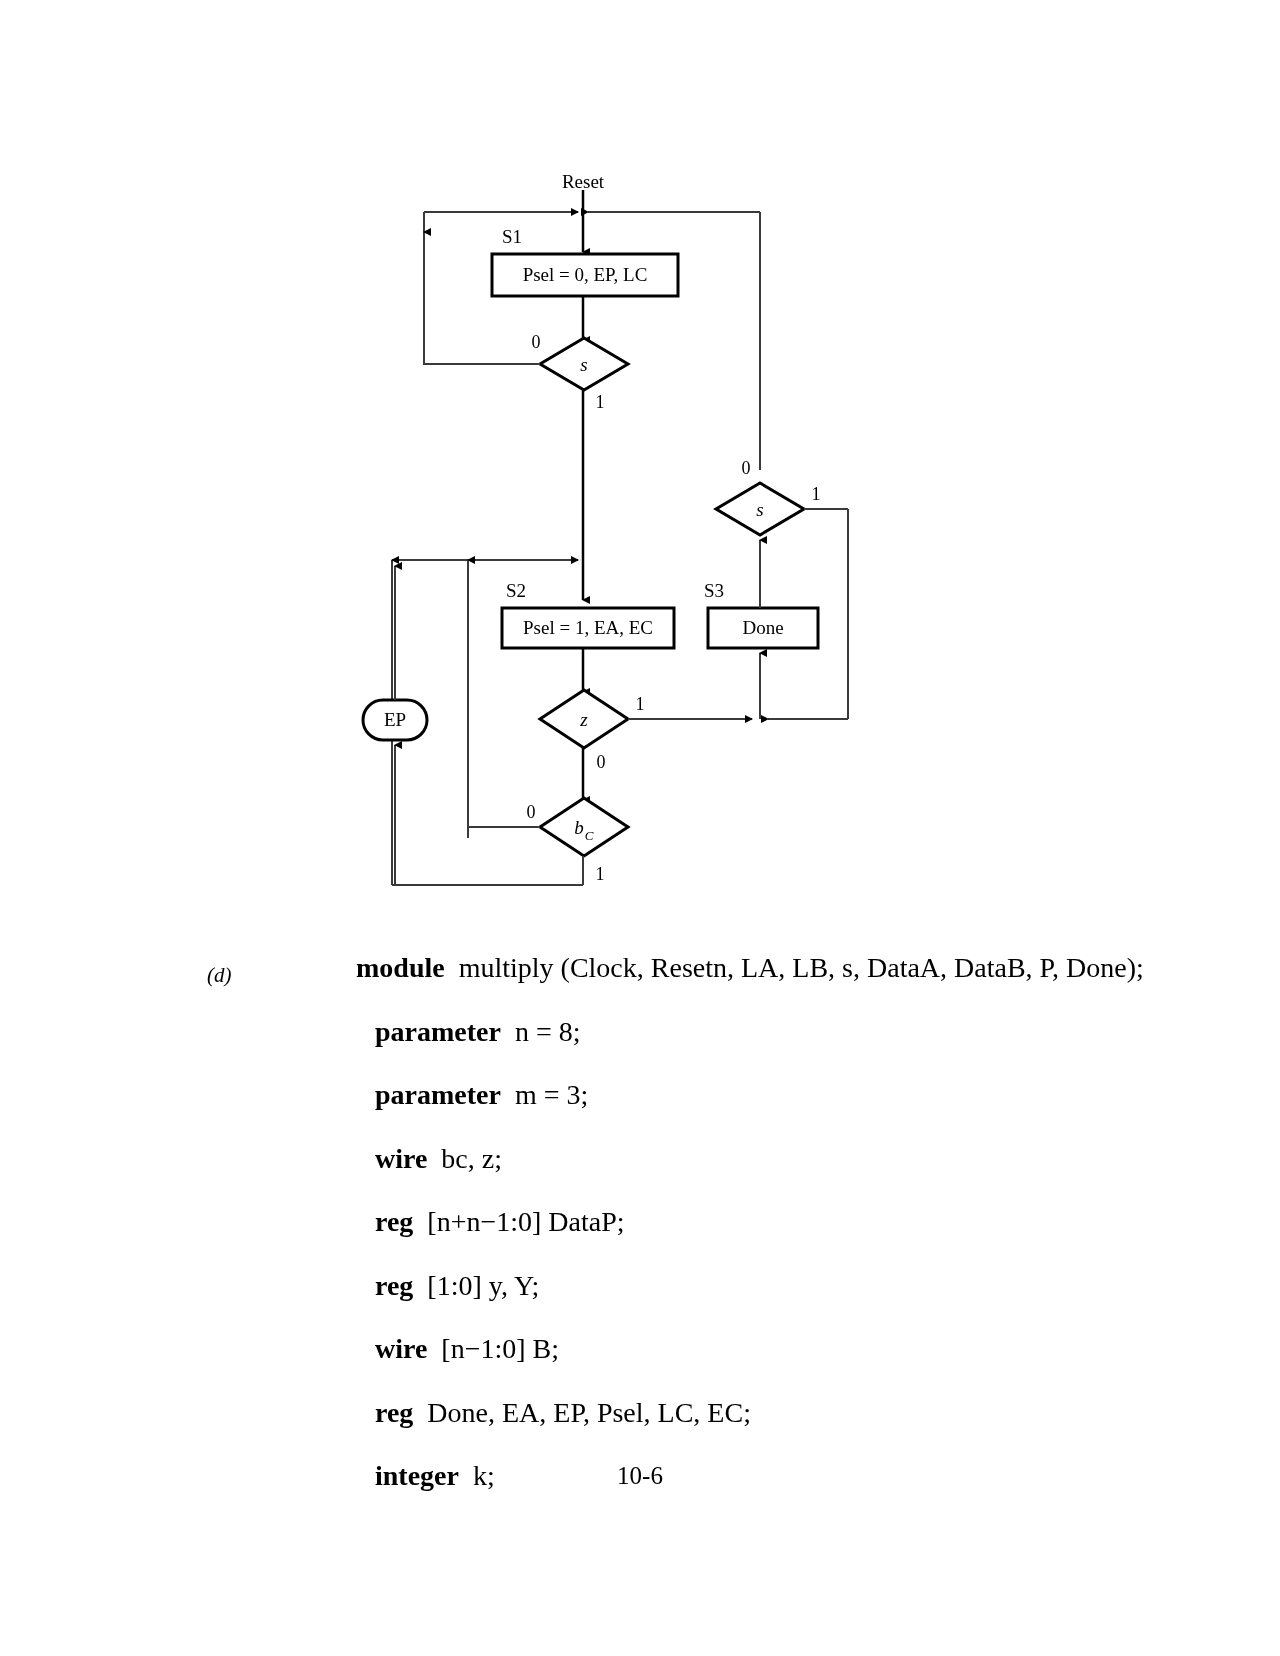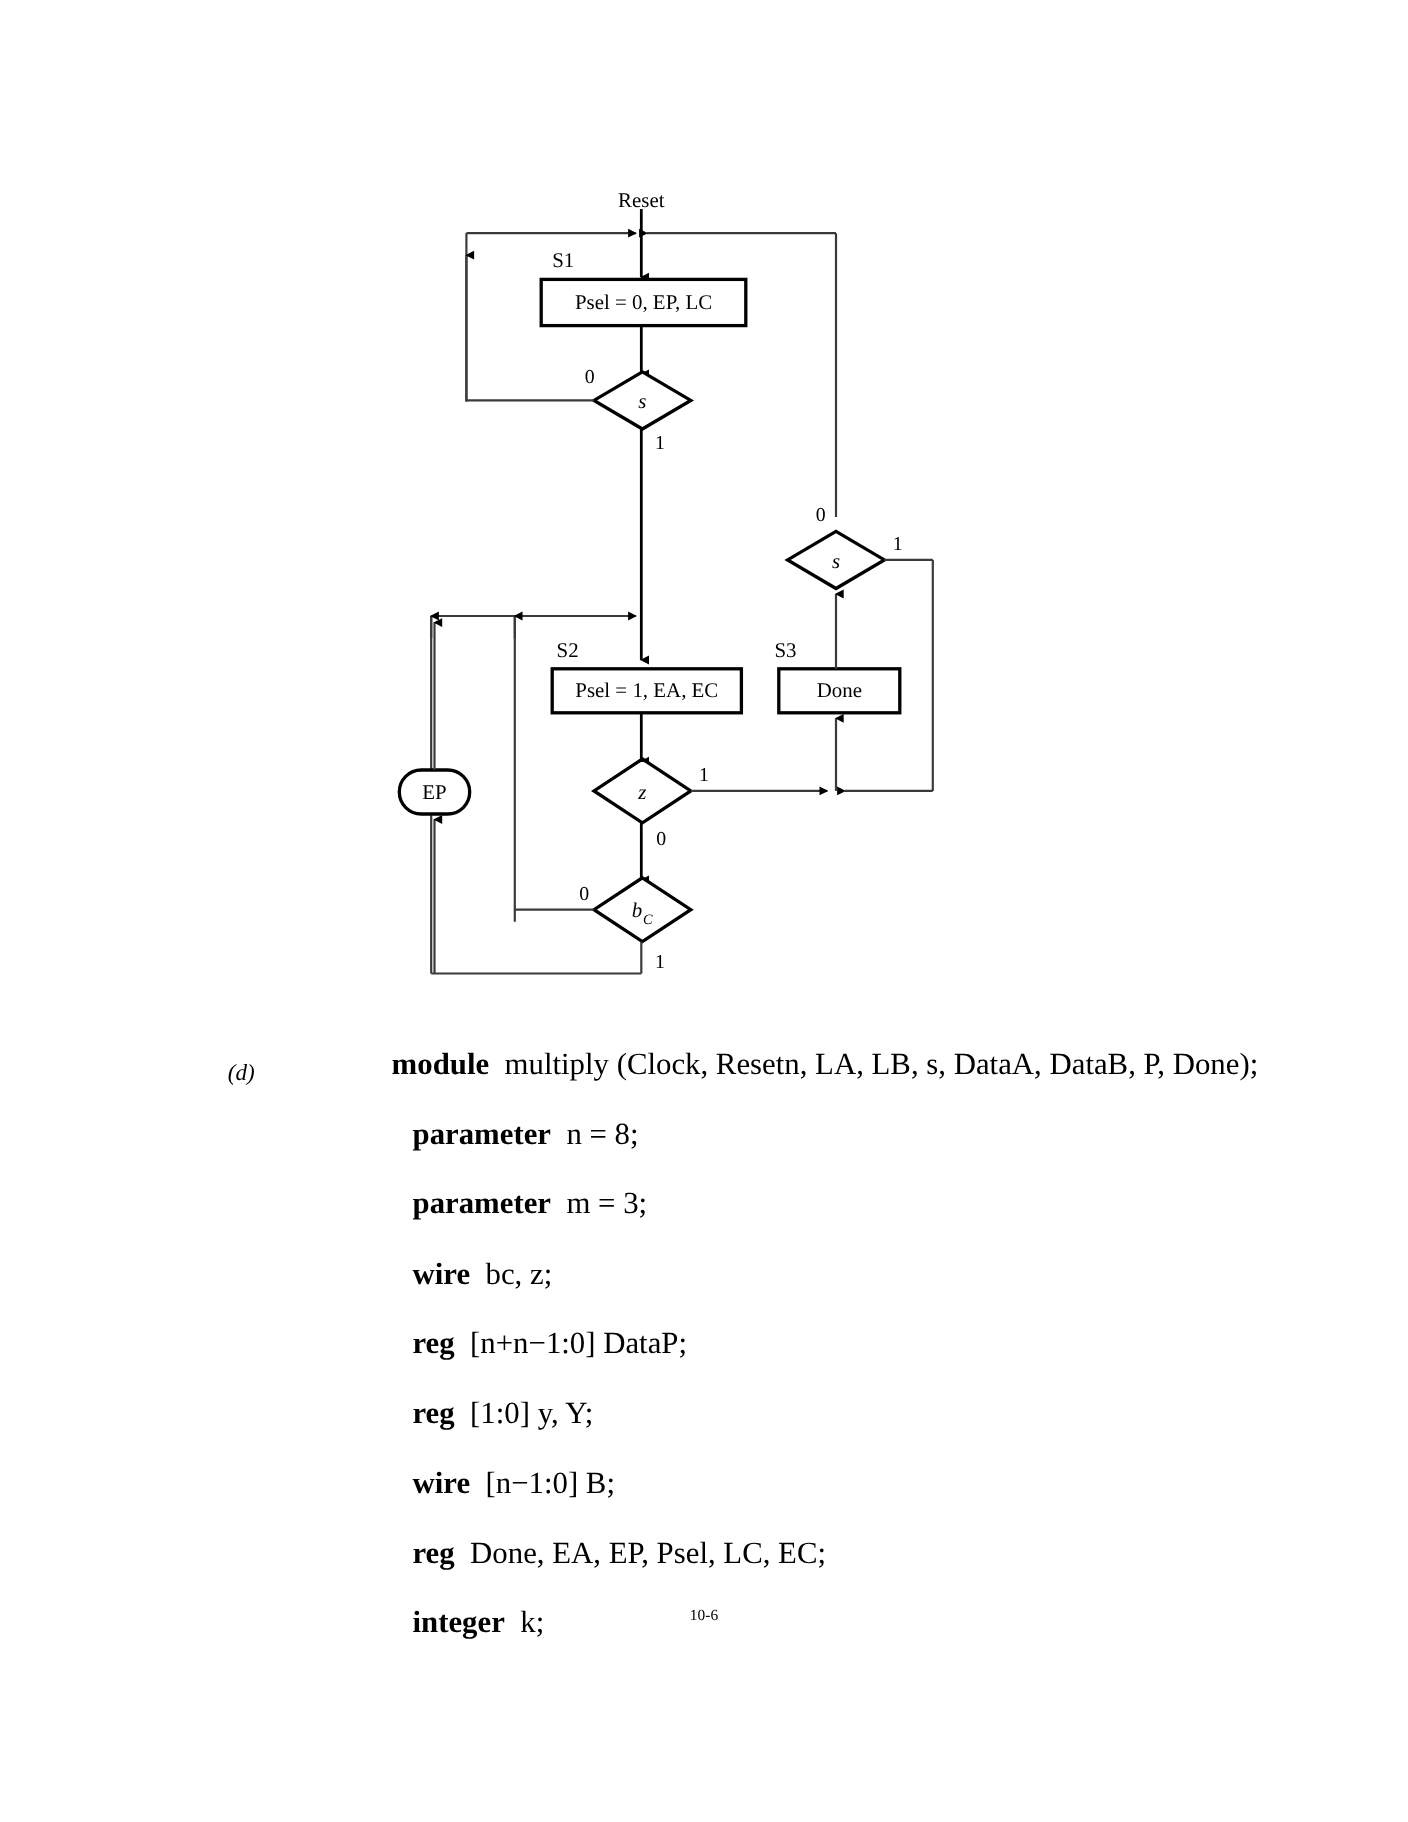--- a/index.html
+++ b/index.html
@@ -115,21 +115,21 @@
     font-weight: bold;
   }
 
   
   #page-footer {
     position: absolute;
     left: 0;
     top: 1462px;
     width: 1280px;
     text-align: center;
-    font-size: 14px;
+    font-size: 25px;
     font-family: "Liberation Serif", "DejaVu Serif", serif;
   }
 </style>
 </head>
 <body>
 
 <div id="page">
 
   <div id="asm-chart">
     <svg width="1280" height="930" viewBox="0 0 1280 930" xmlns="http://www.w3.org/2000/svg">

